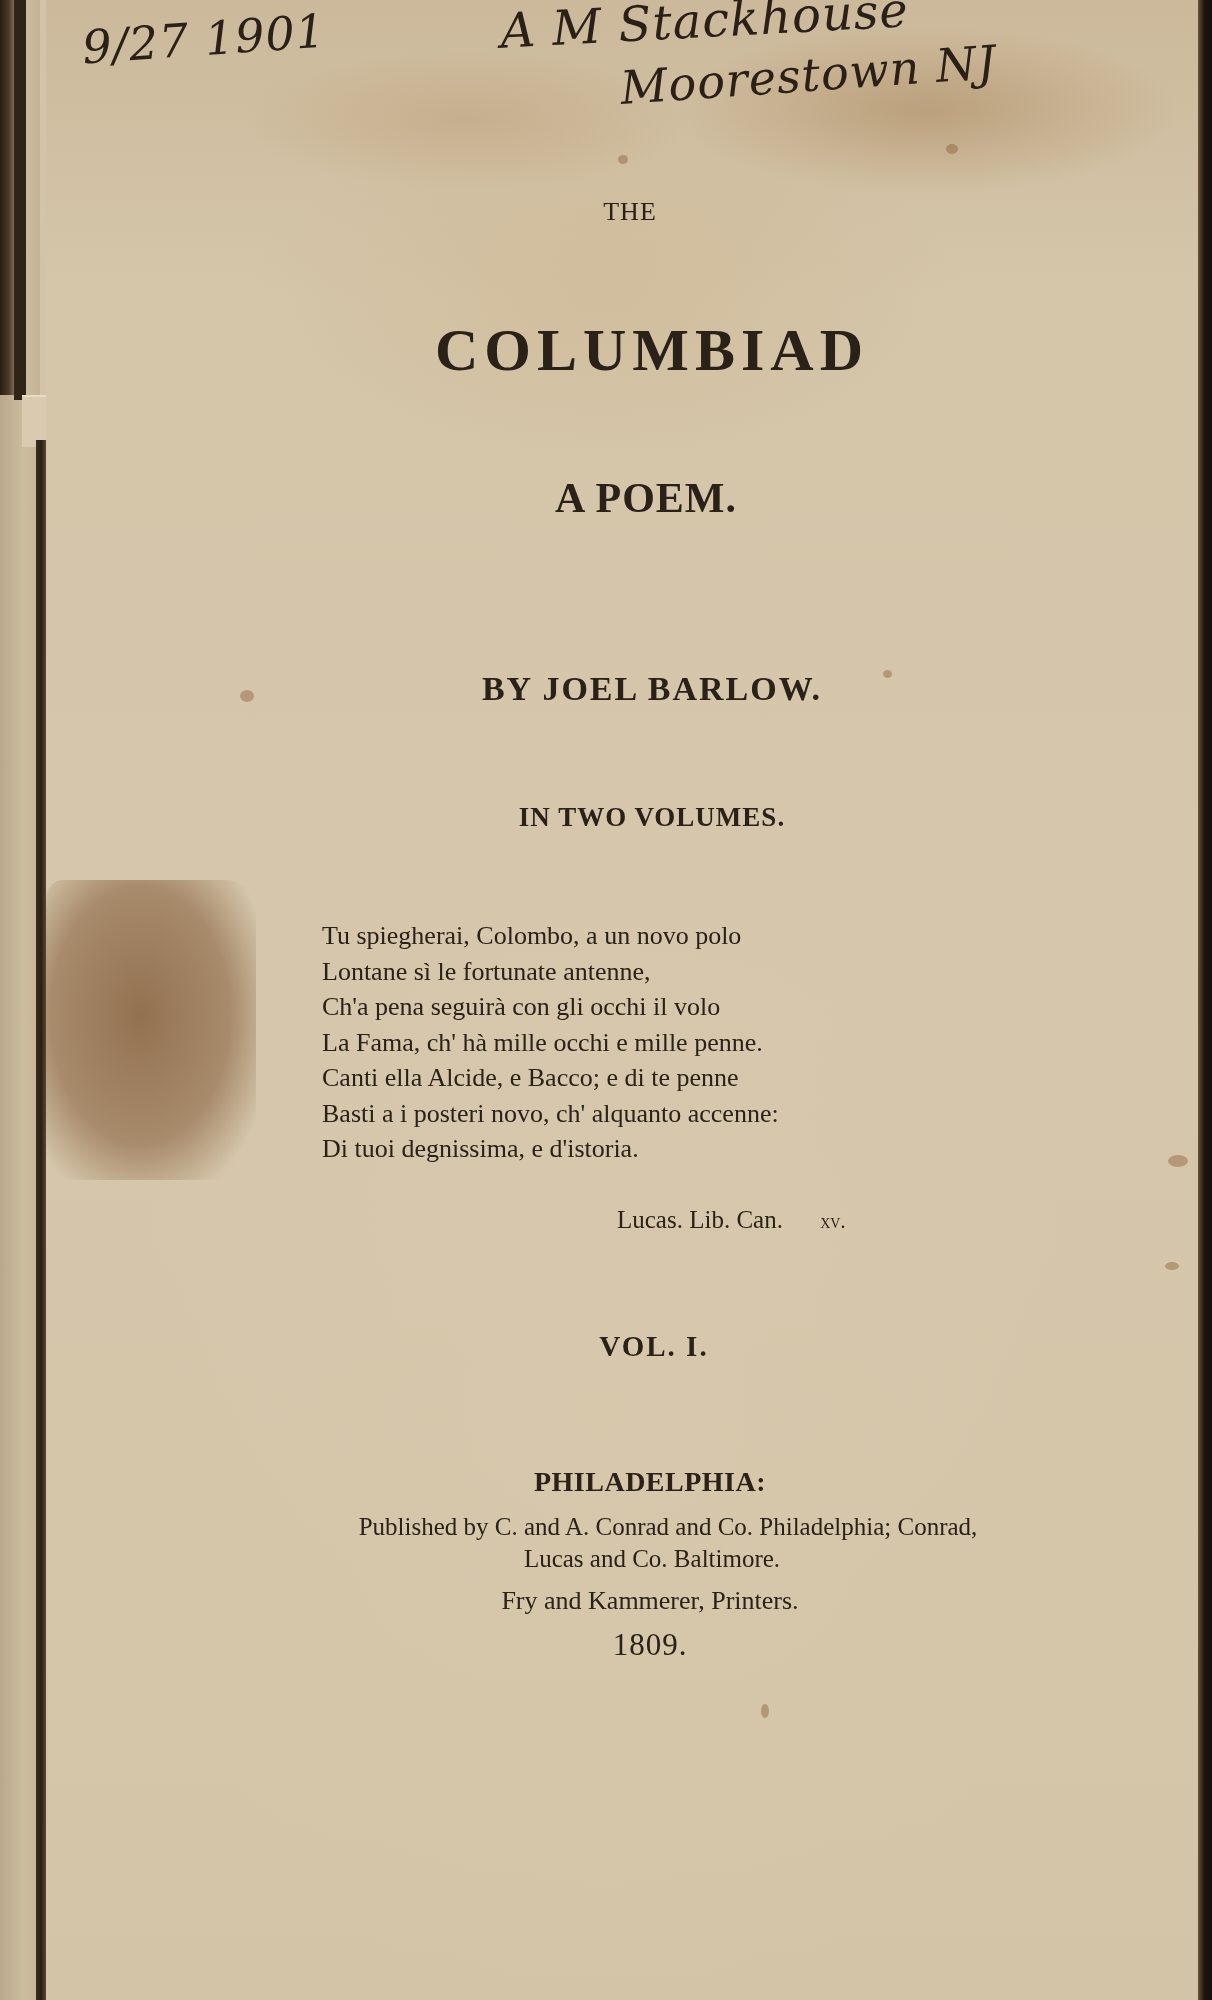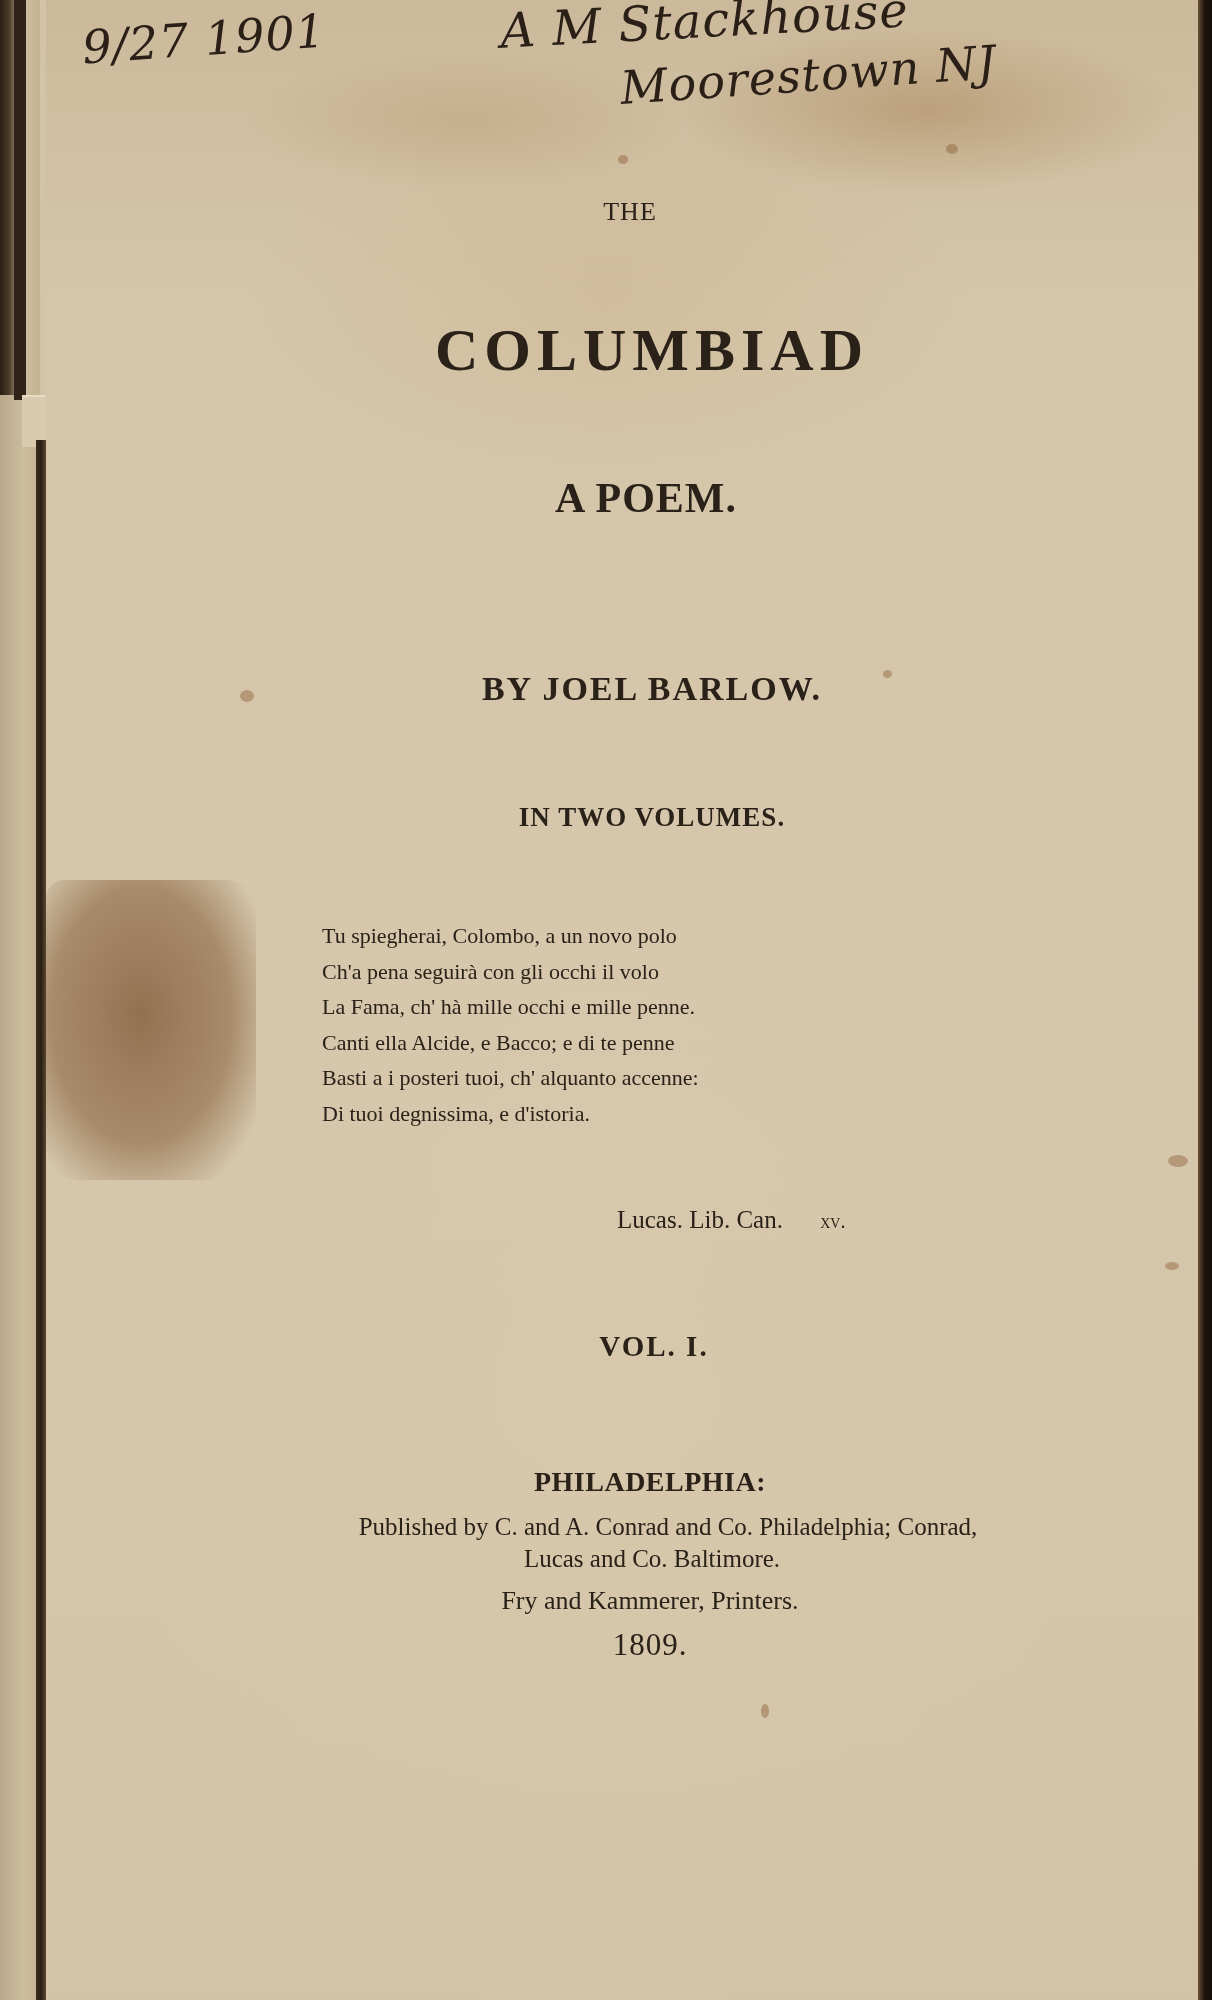--- a/index.html
+++ b/index.html
@@ -118,21 +118,21 @@
   .t-the { top: 197px; font-size: 26px; letter-spacing: 1px; padding-left: 8px; text-align: center; }
   .t-title { top: 316px; font-size: 60px; font-weight: bold; letter-spacing: 6px; padding-left: 30px; }
   .t-sub { top: 474px; font-size: 42px; font-weight: bold; letter-spacing: 1px; padding-left: 24px; }
   .t-author { top: 670px; font-size: 34px; font-weight: bold; letter-spacing: 2px; padding-left: 30px; }
   .t-vols { top: 802px; font-size: 27px; font-weight: bold; letter-spacing: 1px; padding-left: 30px; }
 
   .verse {
     position: absolute;
     left: 322px; top: 918px;
     font-family: "Liberation Serif", "DejaVu Serif", serif;
-    font-size: 22px;
+    font-size: 26px;
     line-height: 35.5px;
     color: #2a2219;
   }
   .verse-line { white-space: nowrap; }
   .verse-attrib {
     position: absolute;
     left: 617px; top: 1206px;
     font-family: "Liberation Serif", "DejaVu Serif", serif;
     font-size: 25px;
     color: #2a2219;
@@ -174,24 +174,25 @@
   <div class="hand hand-place">Moorestown NJ</div>
 
   <div class="print t-the">THE</div>
   <div class="print t-title">COLUMBIAD</div>
   <div class="print t-sub">A POEM.</div>
   <div class="print t-author">BY JOEL BARLOW.</div>
   <div class="print t-vols">IN TWO VOLUMES.</div>
 
   <div class="verse">
     <div class="verse-line">Tu spiegherai, Colombo, a un novo polo</div>
+    <div class="verse-line">Lontane sì le fortunate antenne,</div>
     <div class="verse-line">Ch'a pena seguirà con gli occhi il volo</div>
     <div class="verse-line">La Fama, ch' hà mille occhi e mille penne.</div>
     <div class="verse-line">Canti ella Alcide, e Bacco; e di te penne</div>
-    <div class="verse-line">Basti a i posteri tuoi, ch' alquanto accenne:</div>
+    <div class="verse-line">Basti a i posteri novo, ch' alquanto accenne:</div>
     <div class="verse-line">Di tuoi degnissima, e d'istoria.</div>
   </div>
   <div class="verse-attrib">
     <span>Lucas. Lib. Can.</span>
     <span class="sc">xv.</span>
   </div>
 
   <div class="print t-vol">VOL. I.</div>
 
   <div class="print t-city">PHILADELPHIA:</div>

